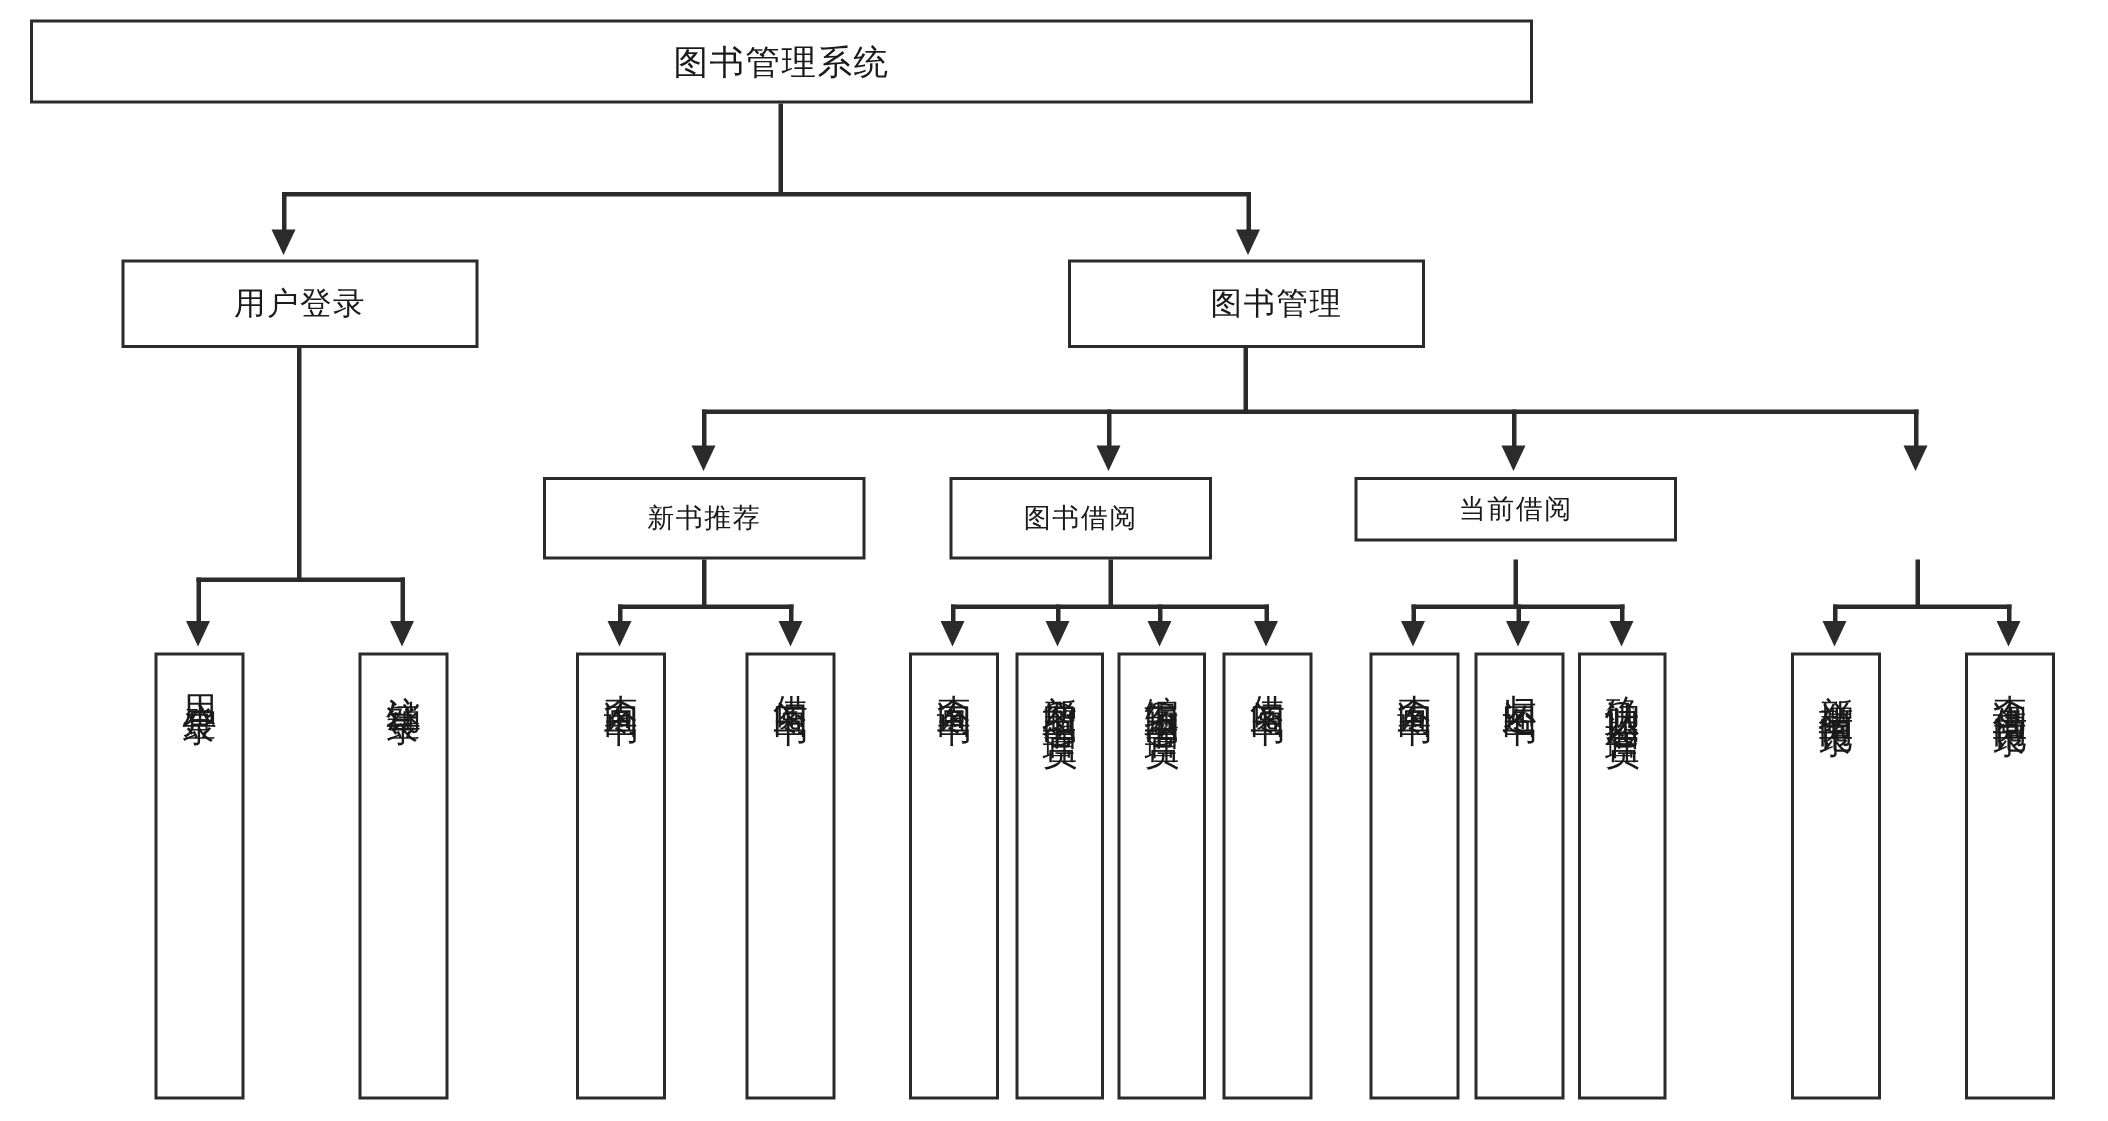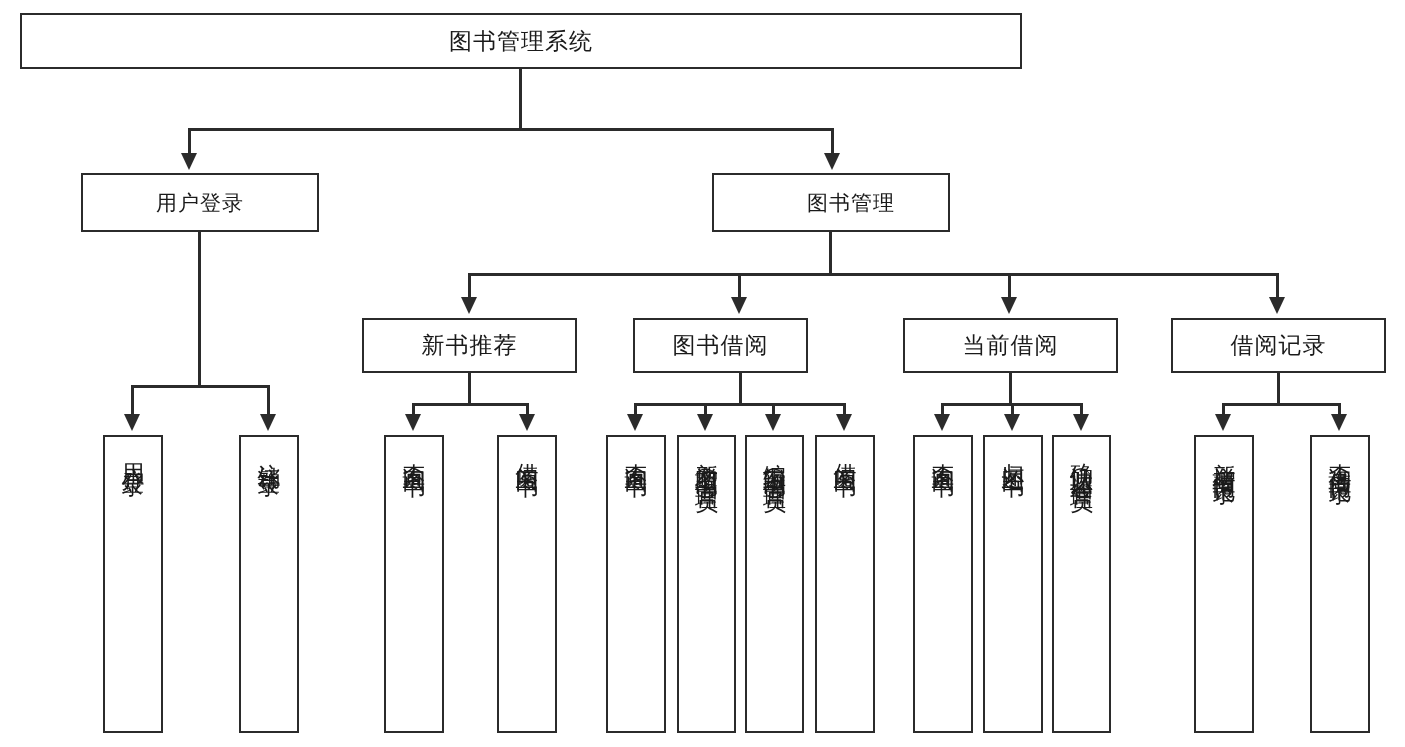--- a/index.html
+++ b/index.html
@@ -38,21 +38,21 @@
   
   .node.root .label {
     font-size: 23px;
   }
   
   .node.l2 .label {
     font-size: 21px;
   }
   
   .node.l3 .label {
-    font-size: 23px;
+    font-size: 18px;
   }
   
   .node.leaf {
     align-items: flex-start;
     justify-content: center;
     padding-top: 8px;
   }
   .node.leaf .label {
     writing-mode: vertical-rl;
     text-orientation: upright;
@@ -130,25 +130,22 @@
   <div class="arrow" style="left:1001px; top:297px;"></div>
   <div class="line vline" style="left:1276px; top:273px; width:3px; height:27px;"></div>
   <div class="arrow" style="left:1269px; top:297px;"></div>
 
   <div class="node l3" style="left:362px; top:318px; width:215px; height:55px;">
     <span class="label">新书推荐</span>
   </div>
   <div class="node l3" style="left:633px; top:318px; width:175px; height:55px;">
     <span class="label">图书借阅</span>
   </div>
-  <div class="node l3" style="left:903px; top:318px; width:215px; height:55px;">
+  <div class="node l3" style="left:903px; top:318px; width:215px; height:43px;">
     <span class="label">当前借阅</span>
-  </div>
-  <div class="node l3" style="left:1171px; top:318px; width:215px; height:55px;">
-    <span class="label">借阅记录</span>
   </div>
 
   <div class="line vline" style="left:468px; top:373px; width:3px; height:32px;"></div>
   <div class="line hline" style="left:412px; top:403px; width:117px; height:3px;"></div>
   <div class="line vline" style="left:412px; top:403px; width:3px; height:13px;"></div>
   <div class="arrow" style="left:405px; top:414px;"></div>
   <div class="line vline" style="left:526px; top:403px; width:3px; height:13px;"></div>
   <div class="arrow" style="left:519px; top:414px;"></div>
 
   <div class="line vline" style="left:739px; top:373px; width:3px; height:32px;"></div>

